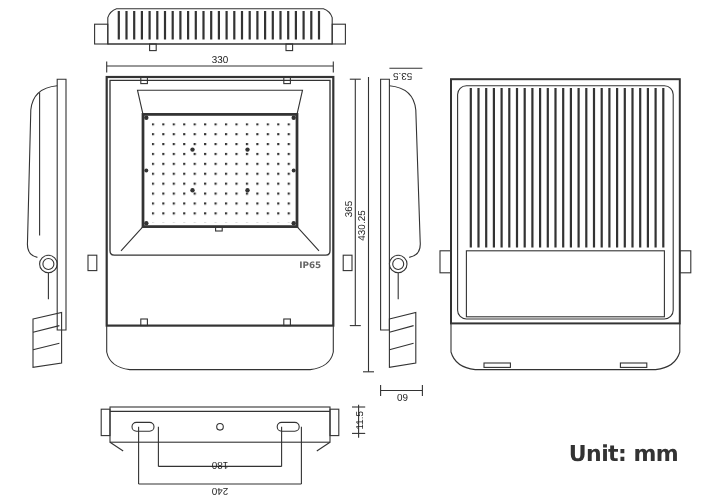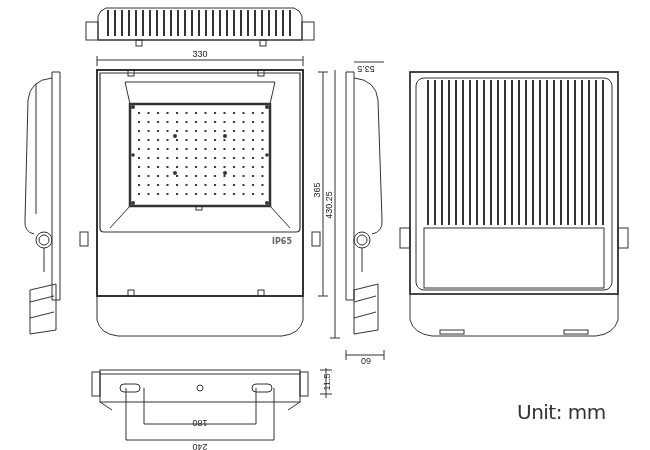--- a/index.html
+++ b/index.html
@@ -1,19 +1,19 @@
 <!DOCTYPE html>
 <html><head>
 <meta charset="utf-8">
 <style>
   html,body{margin:0;padding:0;background:#ffffff;}
   body{width:650px;height:450px;position:relative;overflow:hidden;font-family:"Liberation Sans",sans-serif;}
   svg{position:absolute;left:0;top:0;}
   .dim{font-family:"Liberation Sans",sans-serif;font-size:9px;fill:#222;}
-  .unit{position:absolute;left:517px;top:400px;font-family:"DejaVu Sans",sans-serif;font-weight:normal;font-size:20px;color:#333;letter-spacing:-0.5px;}
+  .unit{position:absolute;left:517px;top:400px;font-family:"DejaVu Sans",sans-serif;font-weight:bold;font-size:20px;color:#333;letter-spacing:-0.5px;}
   .ip{font-family:"DejaVu Sans",sans-serif;font-size:8px;font-weight:bold;fill:#666;}
 </style>
 </head>
 <body>
 
 <svg width="650" height="450" viewBox="0 0 650 450" xmlns="http://www.w3.org/2000/svg">
   <g fill="none" stroke="#333" stroke-width="1">
 
     <g>
       <rect x="86" y="22" width="12" height="18"></rect>

